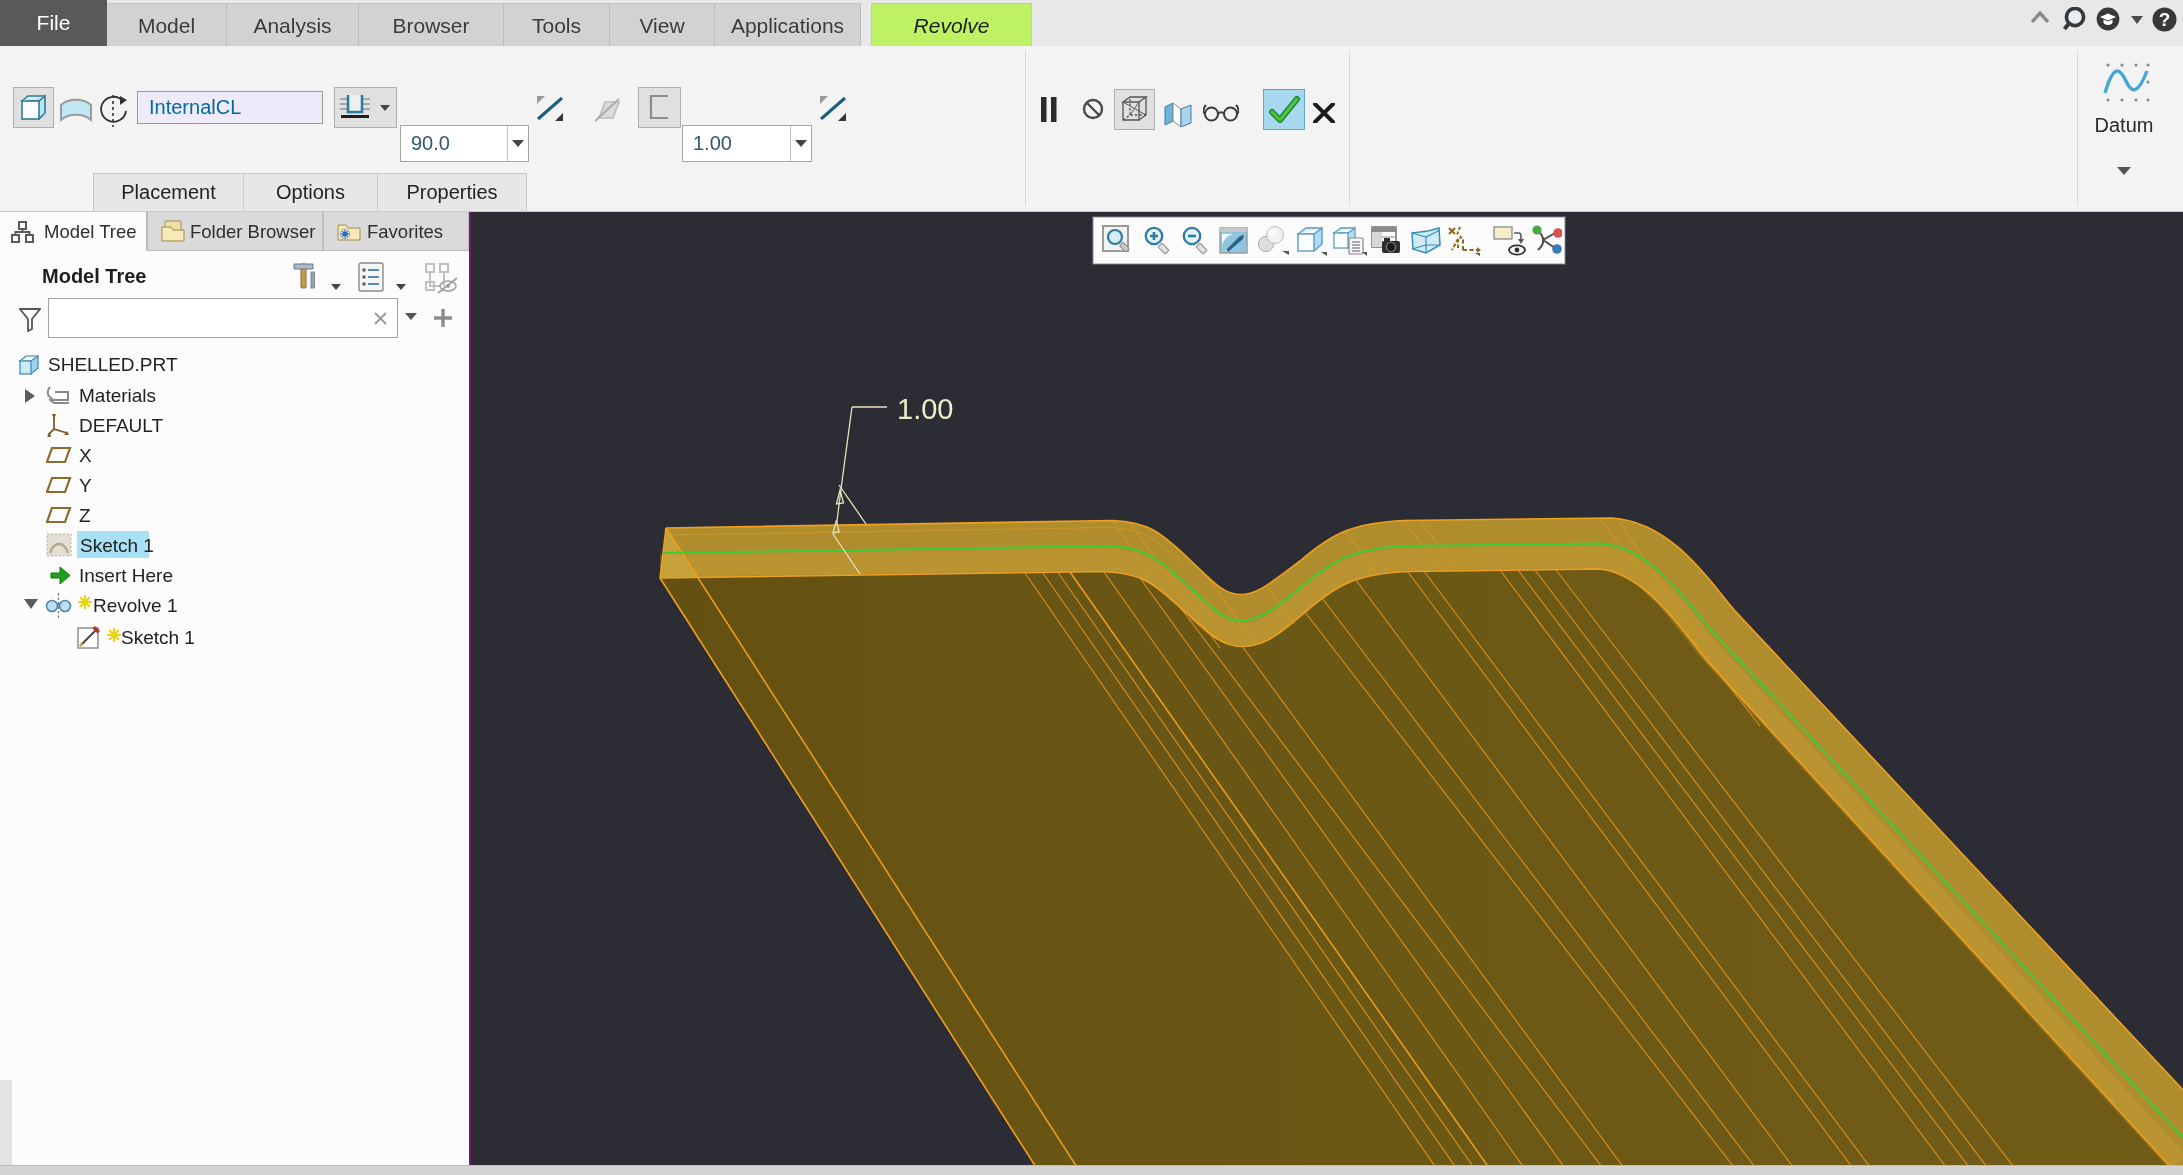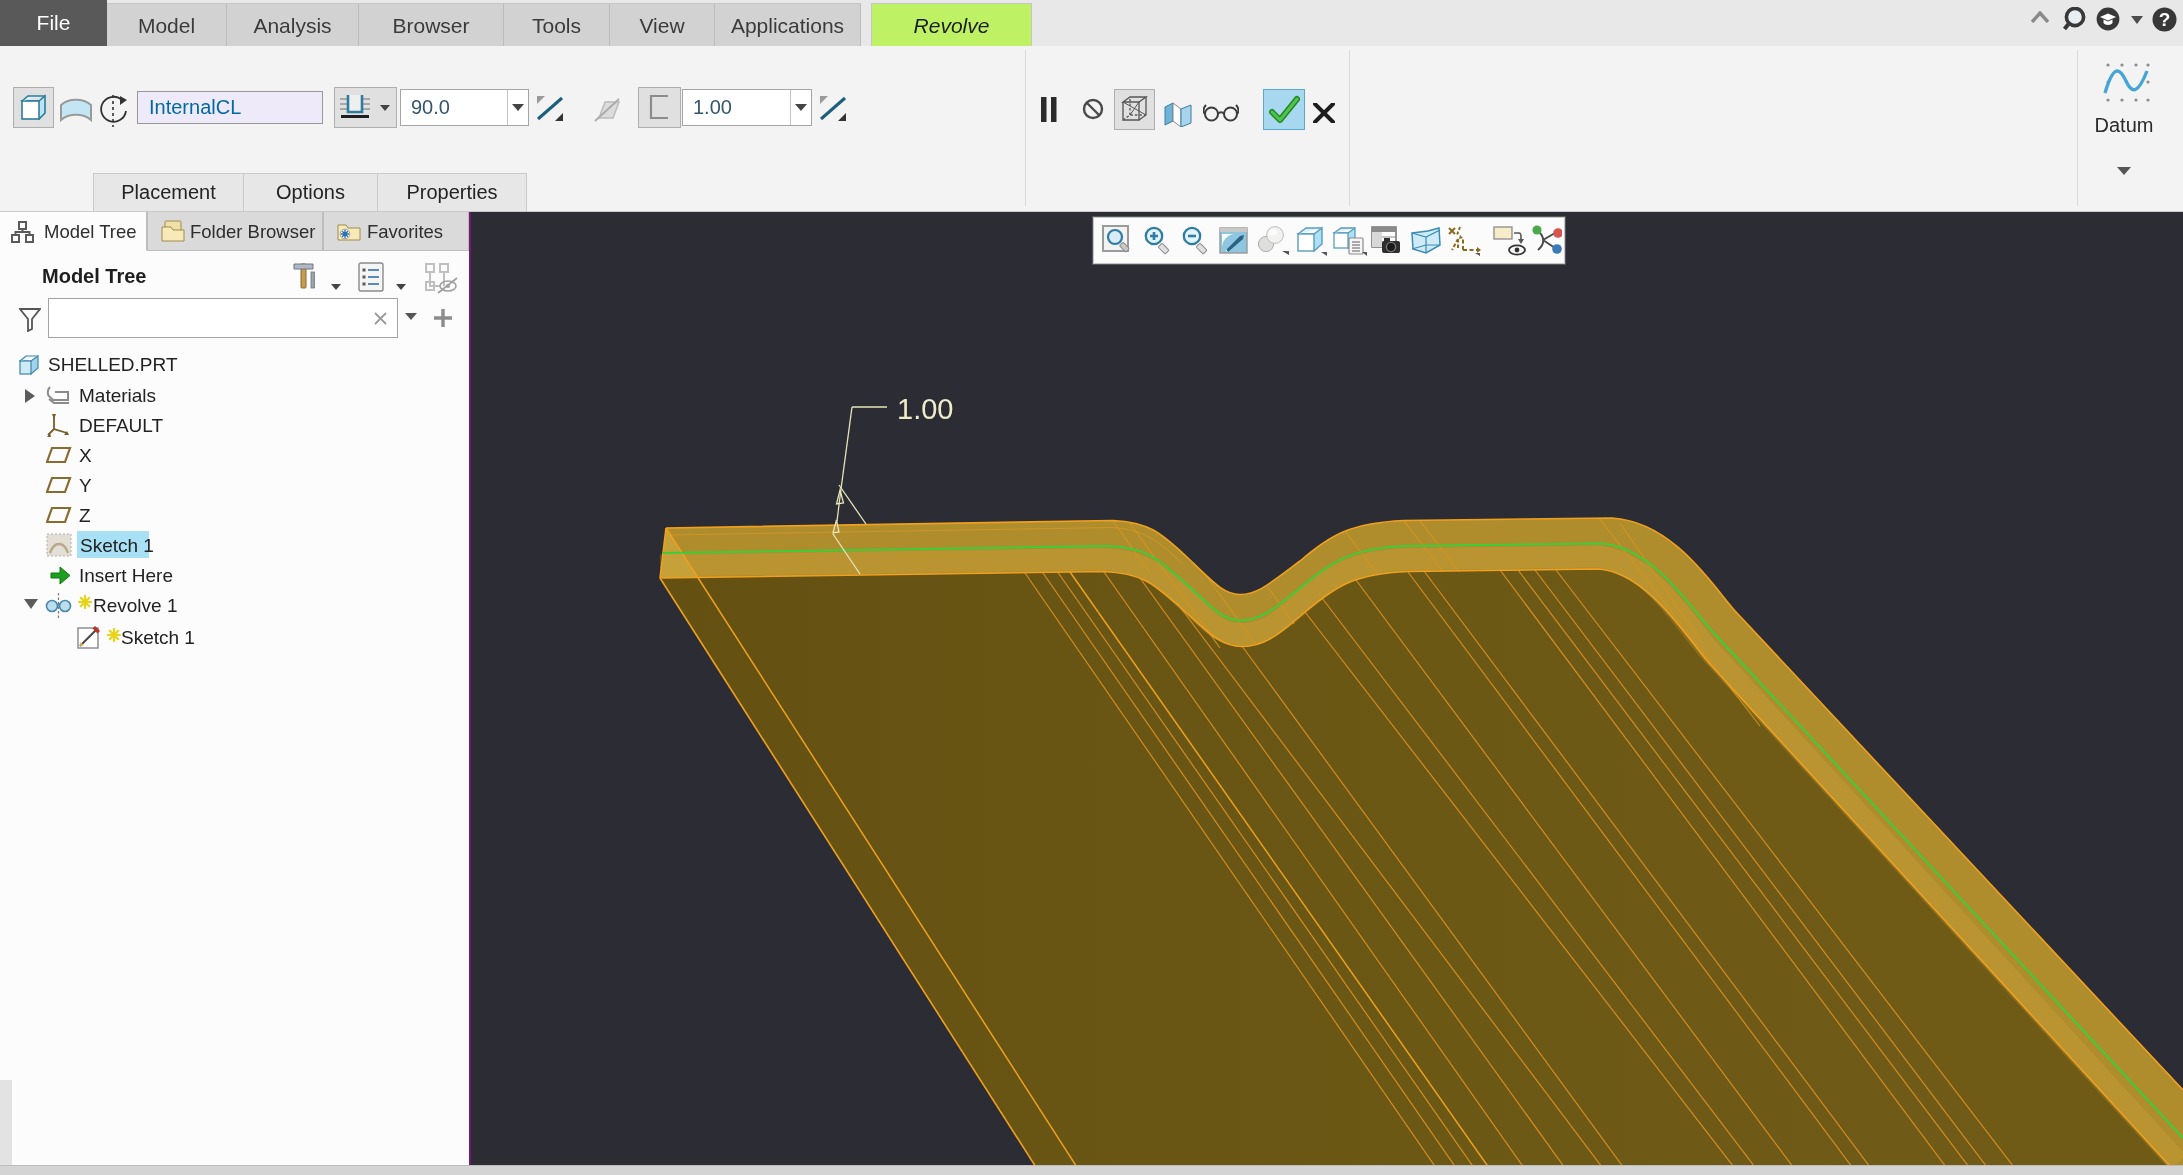--- a/index.html
+++ b/index.html
@@ -6,21 +6,21 @@
   html,body { width:2183px; height:1175px; overflow:hidden; font-family:"Liberation Sans", sans-serif; background:#e9e9e9; }
   
   #tabbar { position:absolute; left:0; top:0; width:2183px; height:46px; background:#e8e8e8; }
   .tab { position:absolute; top:3px; height:43px; line-height:43px; text-align:center; font-size:21px; color:#3b3b3b; background:#d2d2d2; border-right:1px solid #bcbcbc; border-top:1px solid #c6c6c6; }
   #tab-file { left:0; top:0; height:46px; line-height:46px; width:107px; background:#595959; color:#fff; border:none; }
   #tab-revolve { background:#bef264; font-style:italic; color:#1c1c1c; border:1px solid #c6c6c6; border-bottom:none; }
   
   #ribbon { position:absolute; left:0; top:46px; width:2183px; height:166px; background:#f3f3f3; border-bottom:1px solid #c9c9c9; }
   .vsep { position:absolute; top:4px; width:1px; height:156px; background:#d9d9d9; }
   .rbtn { position:absolute; border:1px solid #aeaeae; background:#e0e0e0; }
-  .combo { position:absolute; background:#fff; border:1px solid #a5a5a5; font-size:20px; color:#34566e; }
+  .combo { position:absolute; background:#fff; border:1px solid #a5a5a5; font-size:20px; color:#34566e;margin-top:36px; }
   .combo .arr { position:absolute; right:0; top:0; bottom:0; width:21px; border-left:1px solid #c3c3c3; }
   .darr { position:absolute; width:0; height:0; border-left:6px solid transparent; border-right:6px solid transparent; border-top:7px solid #444; }
   .rtab { position:absolute; top:127px; height:39px; background:#e7e7e7; border:1px solid #cacaca; text-align:center; line-height:37px; font-size:20px; color:#232323; }
   
   #lpanel { position:absolute; left:0; top:212px; width:471px; height:953px; background:#fcfcfc; border-right:2px solid #701a75; }
   .ltab { position:absolute; top:0; height:39px; background:#dadada; border:1px solid #bdbdbd; border-top:none; font-size:18.5px; color:#2e2e2e; }
   .ltab.active { background:#fcfcfc; border-bottom:1px solid #fcfcfc; }
   .treerow { position:absolute; left:0; width:100%; height:30px; font-size:19px; color:#222; }
   
   #vp { position:absolute; left:471px; top:212px; width:1712px; height:953px; background:#2c2d34; }

